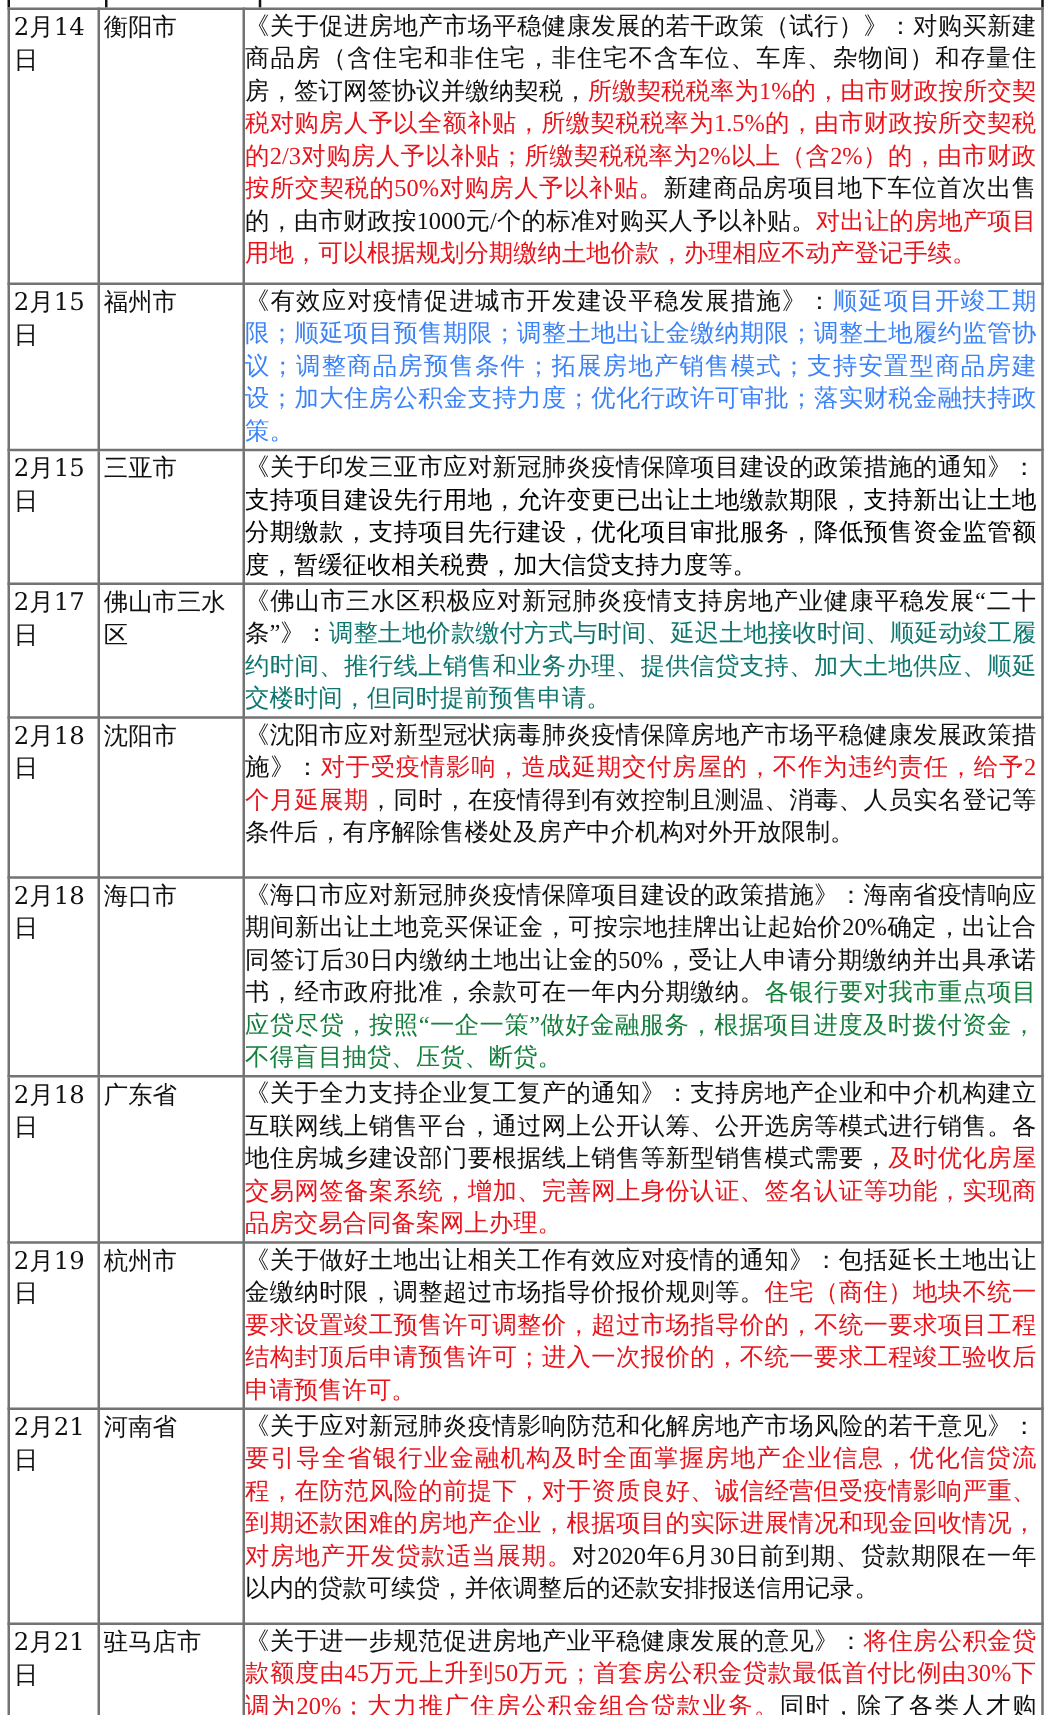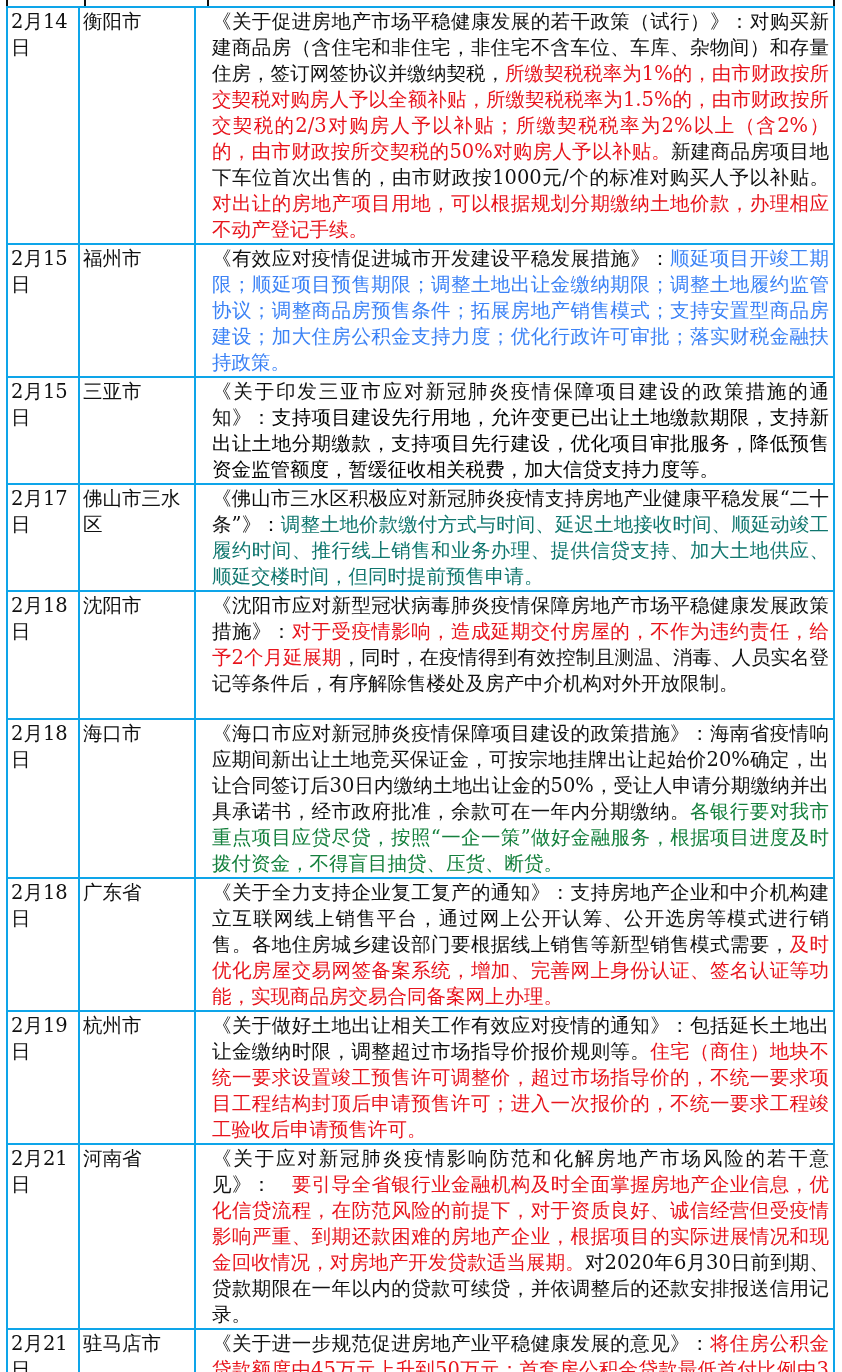--- a/index.html
+++ b/index.html
@@ -8,29 +8,29 @@
     position: absolute; left: 6px; top: 6px;
     width: 829px;
     border-collapse: collapse;
     table-layout: fixed;
     font-family: "DejaVu Serif", "Liberation Serif", serif;
     font-size: 19.5px;
     line-height: 26px;
     color: #111111;
   }
   .policy-table td {
-    border: 2px solid #0ea5e9;
+    border: 2px solid #737373;
     vertical-align: top;
     padding: 1px 3px 0 3px;
     word-break: break-all;
   }
   .col-date { width: 72px; }
   .col-region { width: 116px; }
   .col-policy { width: auto; }
-  td.policy-cell { padding-left: 16px; padding-right: 4px; text-align: justify; }
+  td.policy-cell { padding-left: 0; padding-right: 4px; text-align: justify; font-family: Liberation Serif, serif; }
   .seg-red { color: #e8141c; }
   .seg-black { color: #111111; }
   .top-stub { position: absolute; left: 6px; top: 0; width: 829px; height: 6px; border-left: 2px solid #111; border-right: 2px solid #111; box-sizing: border-box; }
   .top-stub .v1 { position: absolute; left: 76px; top: 0; height: 6px; border-left: 2px solid #111; }
   .top-stub .v2 { position: absolute; left: 199px; top: 0; height: 6px; border-left: 2px solid #111; }
 </style>
 </head>
 <body>
 
 <div class="top-stub">
@@ -99,21 +99,21 @@
       <td>2月19日</td>
       <td>杭州市</td>
       <td class="policy-cell">
         <span class="seg-black">《关于做好土地出让相关工作有效应对疫情的通知》：包括延长土地出让金缴纳时限，调整超过市场指导价报价规则等。</span><span class="seg-red" style="color: rgb(232, 20, 28);">住宅（商住）地块不统一要求设置竣工预售许可调整价，超过市场指导价的，不统一要求项目工程结构封顶后申请预售许可；进入一次报价的，不统一要求工程竣工验收后申请预售许可。</span>
       </td>
     </tr>
     <tr style="height:172px">
       <td>2月21日</td>
       <td>河南省</td>
       <td class="policy-cell">
-        <span class="seg-black">《关于应对新冠肺炎疫情影响防范和化解房地产市场风险的若干意见》：</span><span class="seg-red" style="color: rgb(232, 20, 28); margin-left: 20px;">要引导全省银行业金融机构及时全面掌握房地产企业信息，优化信贷流程，在防范风险的前提下，对于资质良好、诚信经营但受疫情影响严重、到期还款困难的房地产企业，根据项目的实际进展情况和现金回收情况，对房地产开发贷款适当展期。</span><span class="seg-black">对2020年6月30日前到期、贷款期限在一年以内的贷款可续贷，并依调整后的还款安排报送信用记录。</span>
+        <span class="seg-black">《关于应对新冠肺炎疫情影响防范和化解房地产市场风险的若干意见》：</span><span class="seg-red" style="color: rgb(232, 20, 28);">要引导全省银行业金融机构及时全面掌握房地产企业信息，优化信贷流程，在防范风险的前提下，对于资质良好、诚信经营但受疫情影响严重、到期还款困难的房地产企业，根据项目的实际进展情况和现金回收情况，对房地产开发贷款适当展期。</span><span class="seg-black">对2020年6月30日前到期、贷款期限在一年以内的贷款可续贷，并依调整后的还款安排报送信用记录。</span>
       </td>
     </tr>
     <tr style="height:110px">
       <td>2月21日</td>
       <td>驻马店市</td>
       <td class="policy-cell">
         <span class="seg-black">《关于进一步规范促进房地产业平稳健康发展的意见》：</span><span class="seg-red" style="color: rgb(232, 20, 28);">将住房公积金贷款额度由45万元上升到50万元；首套房公积金贷款最低首付比例由30%下调为20%；大力推广住房公积金组合贷款业务。</span><span class="seg-black">同时，除了各类人才购房，大中专毕业生、农民工购房都有相应的购房补助。</span>
       </td>
     </tr>
   </tbody>

